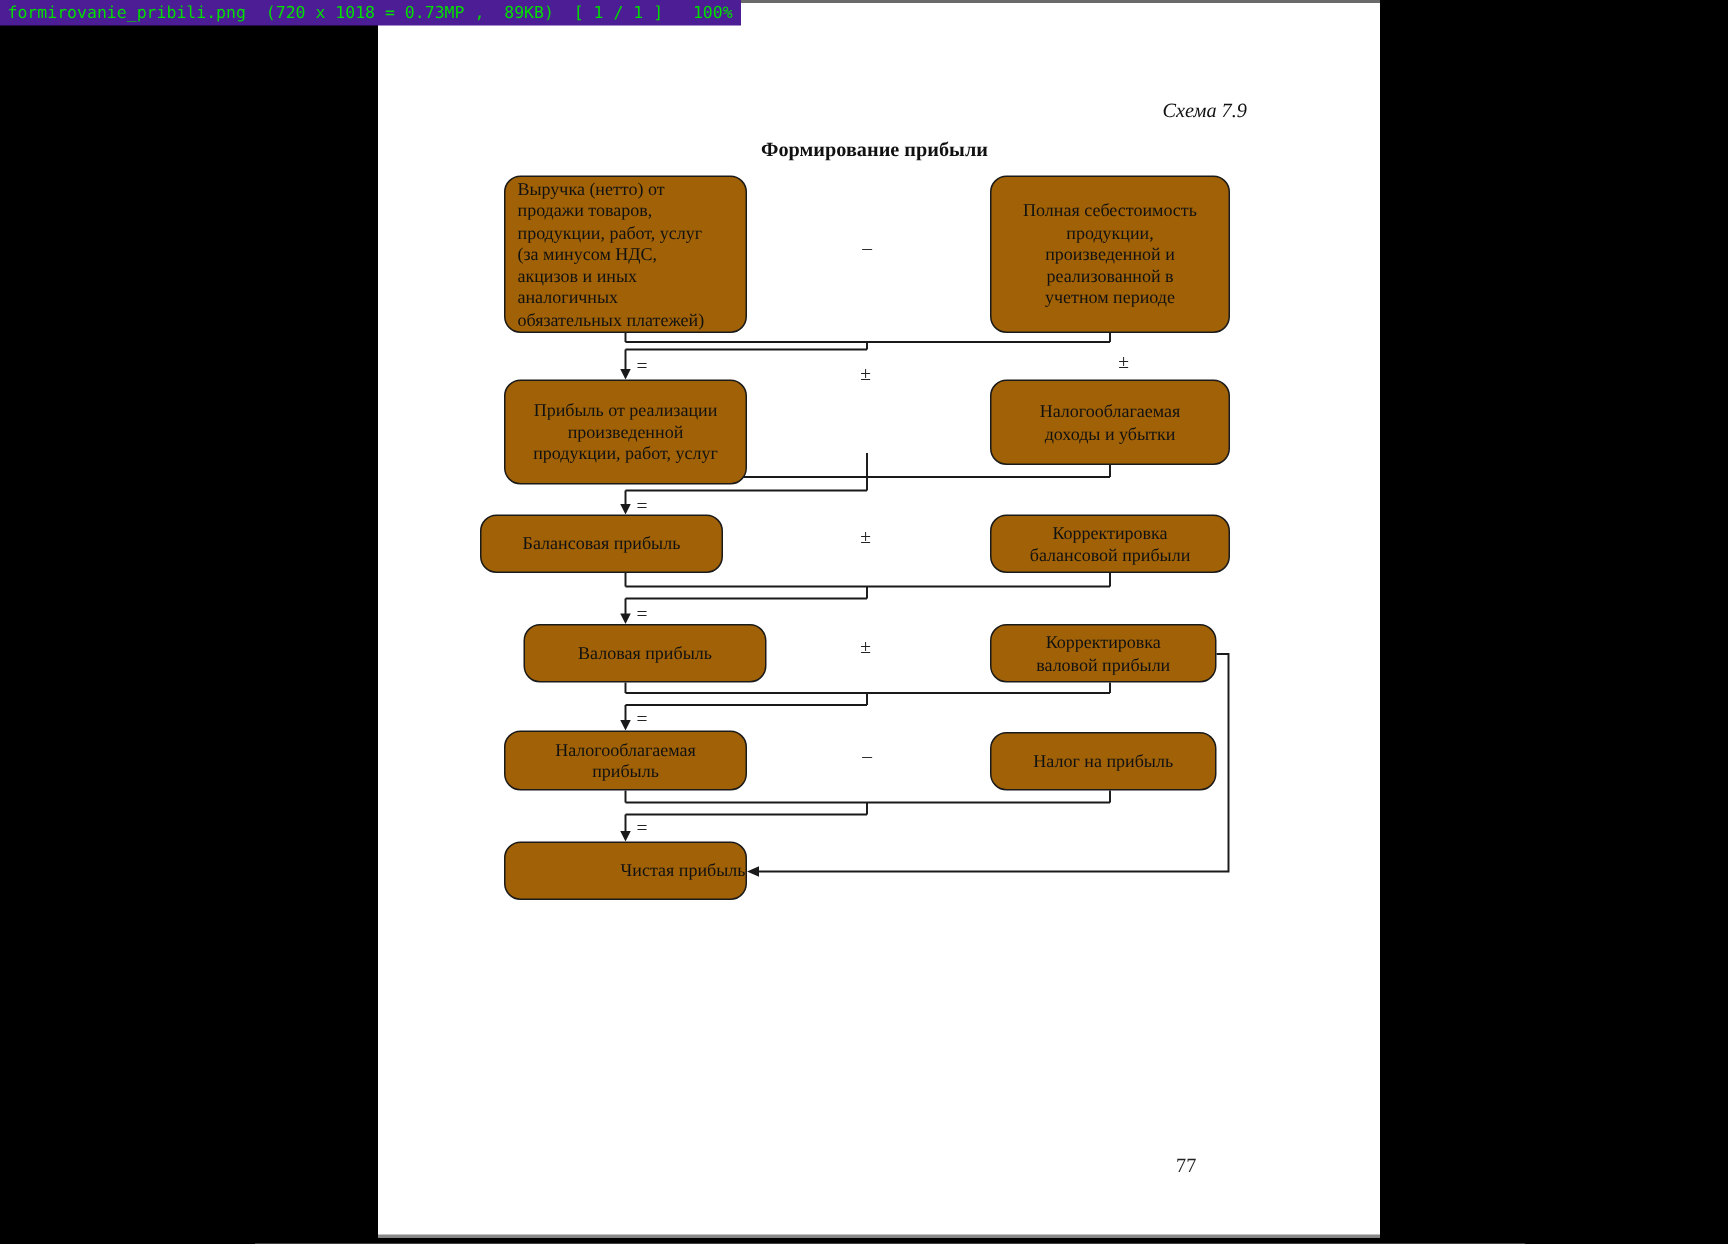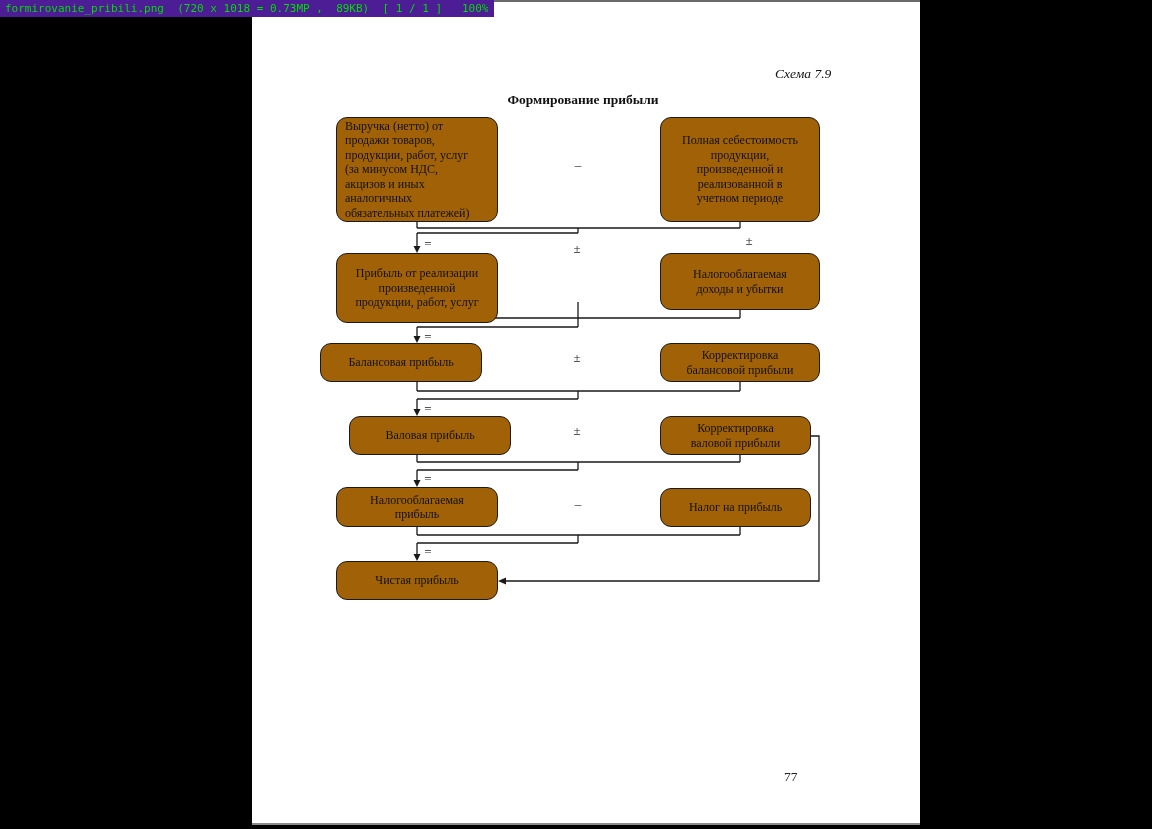--- a/index.html
+++ b/index.html
@@ -67,21 +67,21 @@
   #b1 { left: 408px; top: 115px; width: 160px; height: 105px; }
   #b2 { left: 84px;  top: 251px; width: 162px; height: 70px; }
   #b3 { left: 258px; top: 260px; width: 140px; height: 40px; }
   #b4 { left: 408px; top: 251px; width: 160px; height: 57px; }
   #b5 { left: 68px;  top: 341px; width: 162px; height: 39px; justify-content: center; }
   #b6 { left: 408px; top: 341px; width: 160px; height: 39px; }
   #b7 { left: 84px;  top: 414px; width: 162px; height: 39px; margin-left: 13px; }
   #b8 { left: 408px; top: 414px; width: 151px; height: 39px; }
   #b9 { left: 84px;  top: 485px; width: 162px; height: 40px; }
   #b10{ left: 408px; top: 486px; width: 151px; height: 39px; }
-  #b11{ left: 84px;  top: 559px; width: 162px; height: 39px; }
+  #b11{ left: 84px;  top: 559px; width: 162px; height: 39px; justify-content: flex-end; }
 
   .op {
     position: absolute;
     transform: translate(-50%, -50%);
     font-size: 13px; color: #222;
     font-family: "Liberation Serif", serif;
   }
   #op-minus-top   { left: 326px; top: 163px; }
   #op-eq-1        { left: 176px; top: 242px; }
   #op-pm-other    { left: 325px; top: 247px; }

